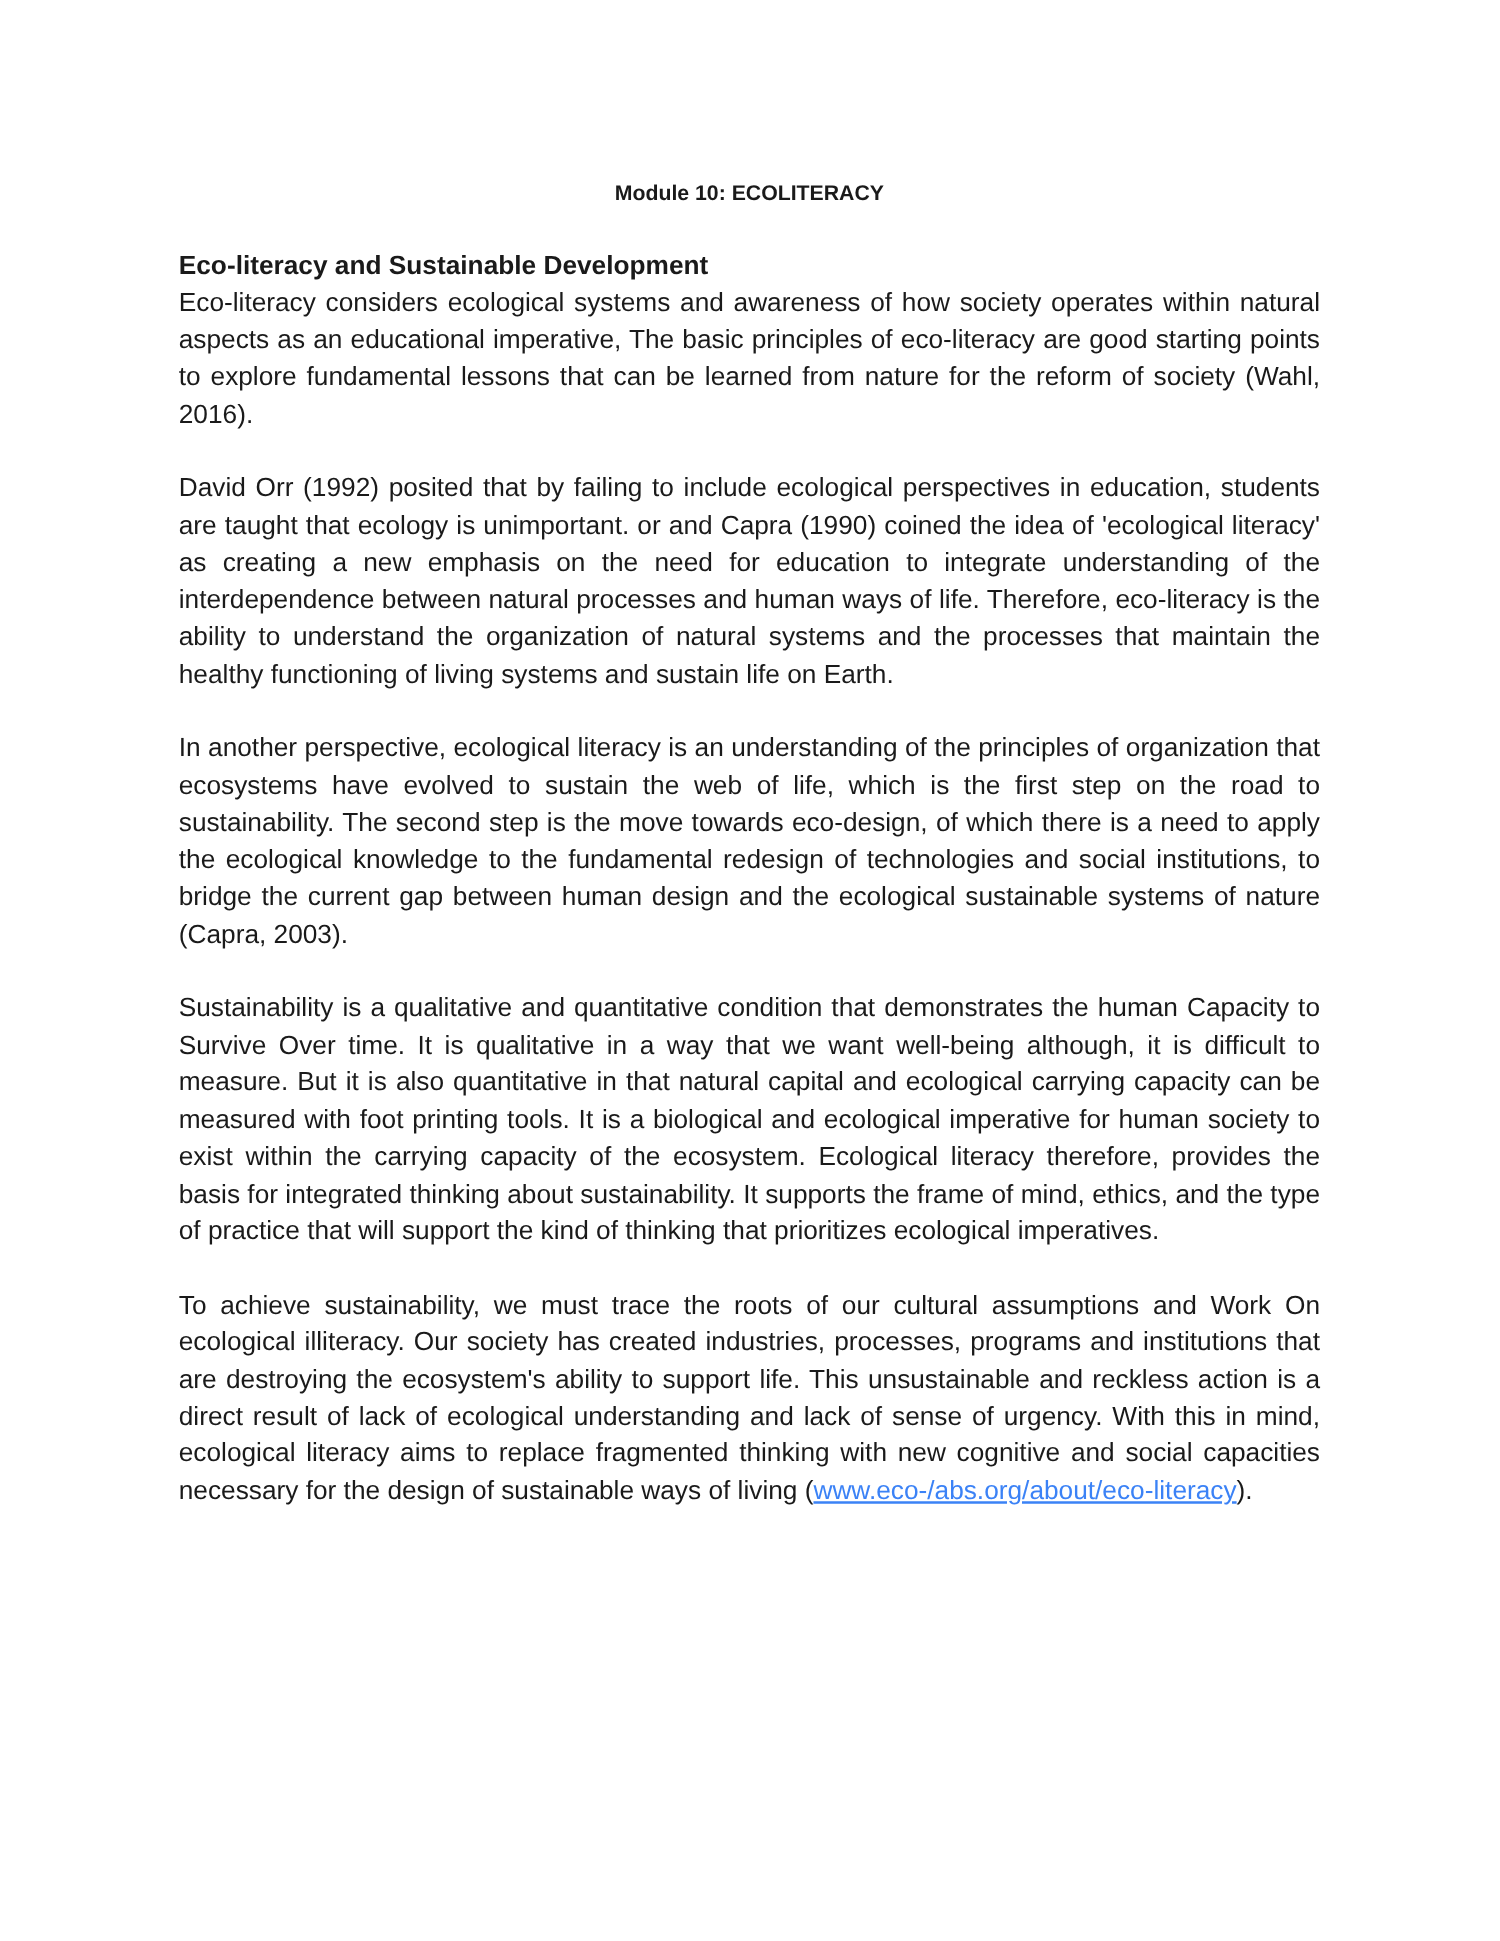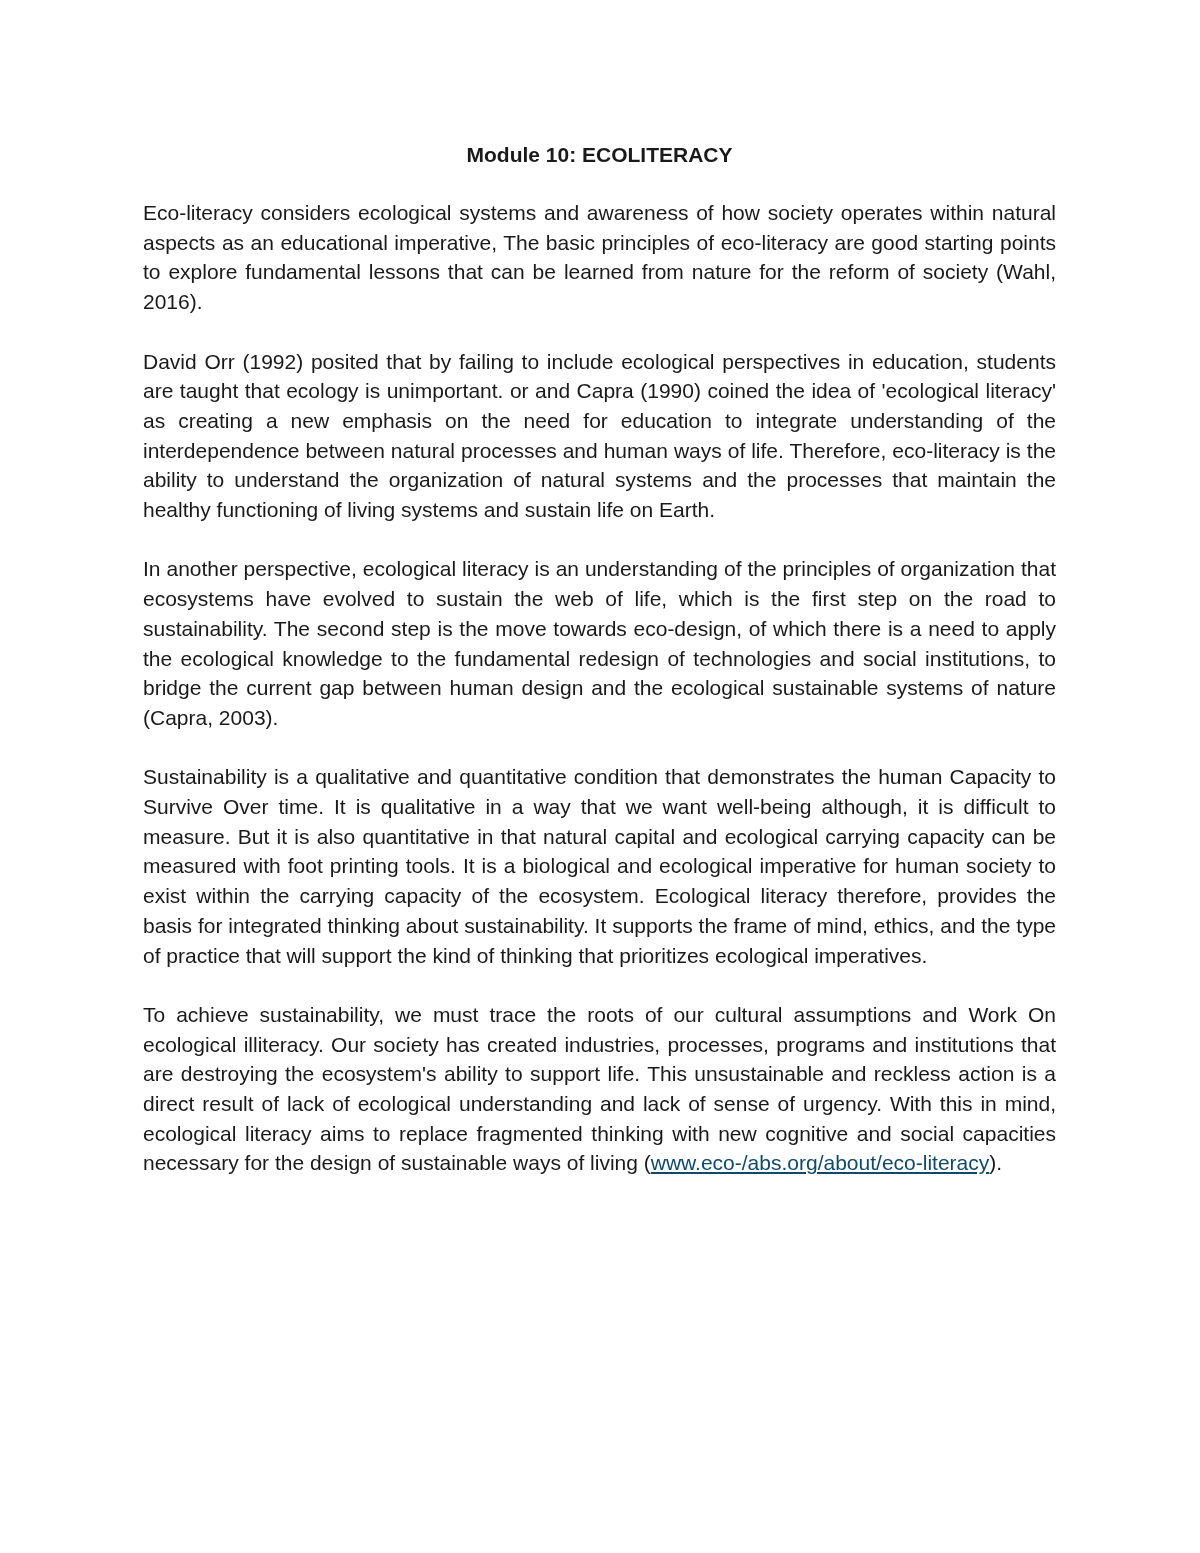--- a/index.html
+++ b/index.html
@@ -17,49 +17,50 @@
   }
   .page {
     position: absolute;
     left: 143px;
     top: 140px;
     width: 913px;
   }
   .title {
     text-align: center;
     font-weight: bold;
-    font-size: 21px;
+    font-size: 17px;
     line-height: 30px;
     margin: 0 0 28px 0;
     padding-left: 0;
   }
   .heading {
     font-weight: bold;
     font-size: 21px;
     line-height: 29.7px;
     margin: 0;
   }
   p {
     margin: 0 0 29.7px 0;
     font-size: 21px;
     line-height: 29.7px;
     text-align: justify;
   }
   p.first { margin-top: 0; }
   a.link {
-    color: #0c4a6e;
+    color: #3b82f6;
     text-decoration: underline;
   }
 </style>
 </head>
 <body>
 
 <div class="page">
   <div class="title">Module 10: ECOLITERACY</div>
 
+  <div class="heading">Eco-literacy and Sustainable Development</div>
 
   <p class="first">Eco-literacy considers ecological systems and awareness of how society operates within natural aspects as an educational imperative, The basic principles of eco-literacy are good starting points to explore fundamental lessons that can be learned from nature for the reform of society (Wahl, 2016).</p>
   <p>David Orr (1992) posited that by failing to include ecological perspectives in education, students are taught that ecology is unimportant. or and Capra (1990) coined the idea of 'ecological literacy' as creating a new emphasis on the need for education to integrate understanding of the interdependence between natural processes and human ways of life. Therefore, eco-literacy is the ability to understand the organization of natural systems and the processes that maintain the healthy functioning of living systems and sustain life on Earth.</p>
   <p>In another perspective, ecological literacy is an understanding of the principles of organization that ecosystems have evolved to sustain the web of life, which is the first step on the road to sustainability. The second step is the move towards eco-design, of which there is a need to apply the ecological knowledge to the fundamental redesign of technologies and social institutions, to bridge the current gap between human design and the ecological sustainable systems of nature (Capra, 2003).</p>
   <p>Sustainability is a qualitative and quantitative condition that demonstrates the human Capacity to Survive Over time. It is qualitative in a way that we want well-being although, it is difficult to measure. But it is also quantitative in that natural capital and ecological carrying capacity can be measured with foot printing tools. It is a biological and ecological imperative for human society to exist within the carrying capacity of the ecosystem. Ecological literacy therefore, provides the basis for integrated thinking about sustainability. It supports the frame of mind, ethics, and the type of practice that will support the kind of thinking that prioritizes ecological imperatives.</p>
 
   <p><span>To achieve sustainability, we must trace the roots of our cultural assumptions and Work On ecological illiteracy. Our society has created industries, processes, programs and institutions that are destroying the ecosystem's ability to support life. This unsustainable and reckless action is a direct result of lack of ecological understanding and lack of sense of urgency. With this in mind, ecological literacy aims to replace fragmented thinking with new cognitive and social capacities necessary for the design of sustainable ways of living (</span><a class="link">www.eco-/abs.org/about/eco-literacy</a><span>).</span></p>
 </div>
 
 </body></html>

